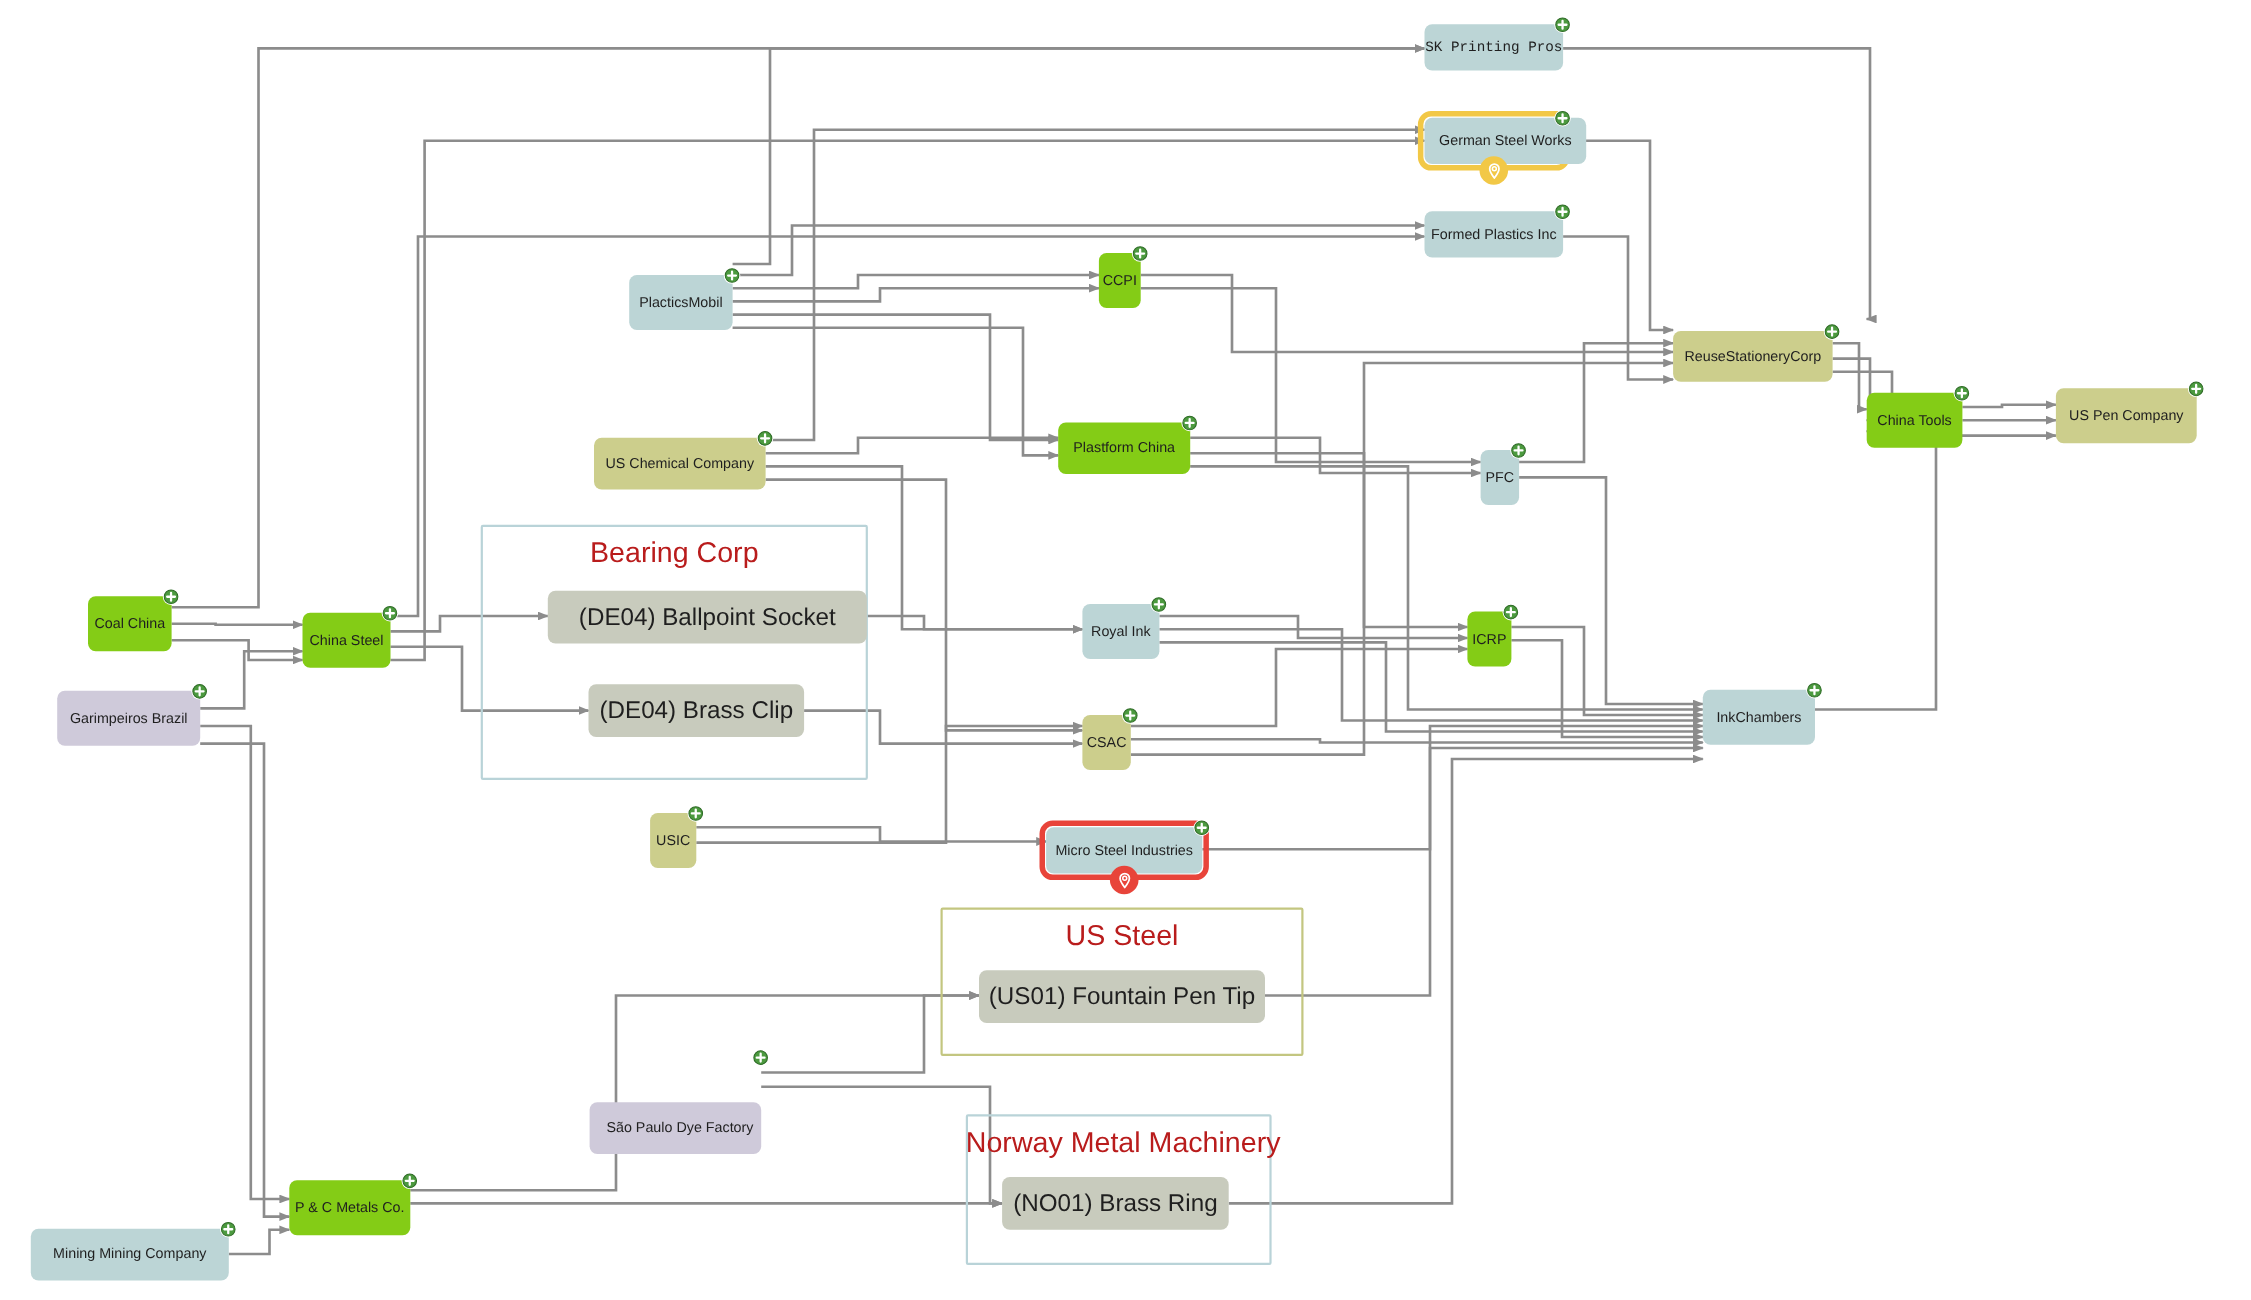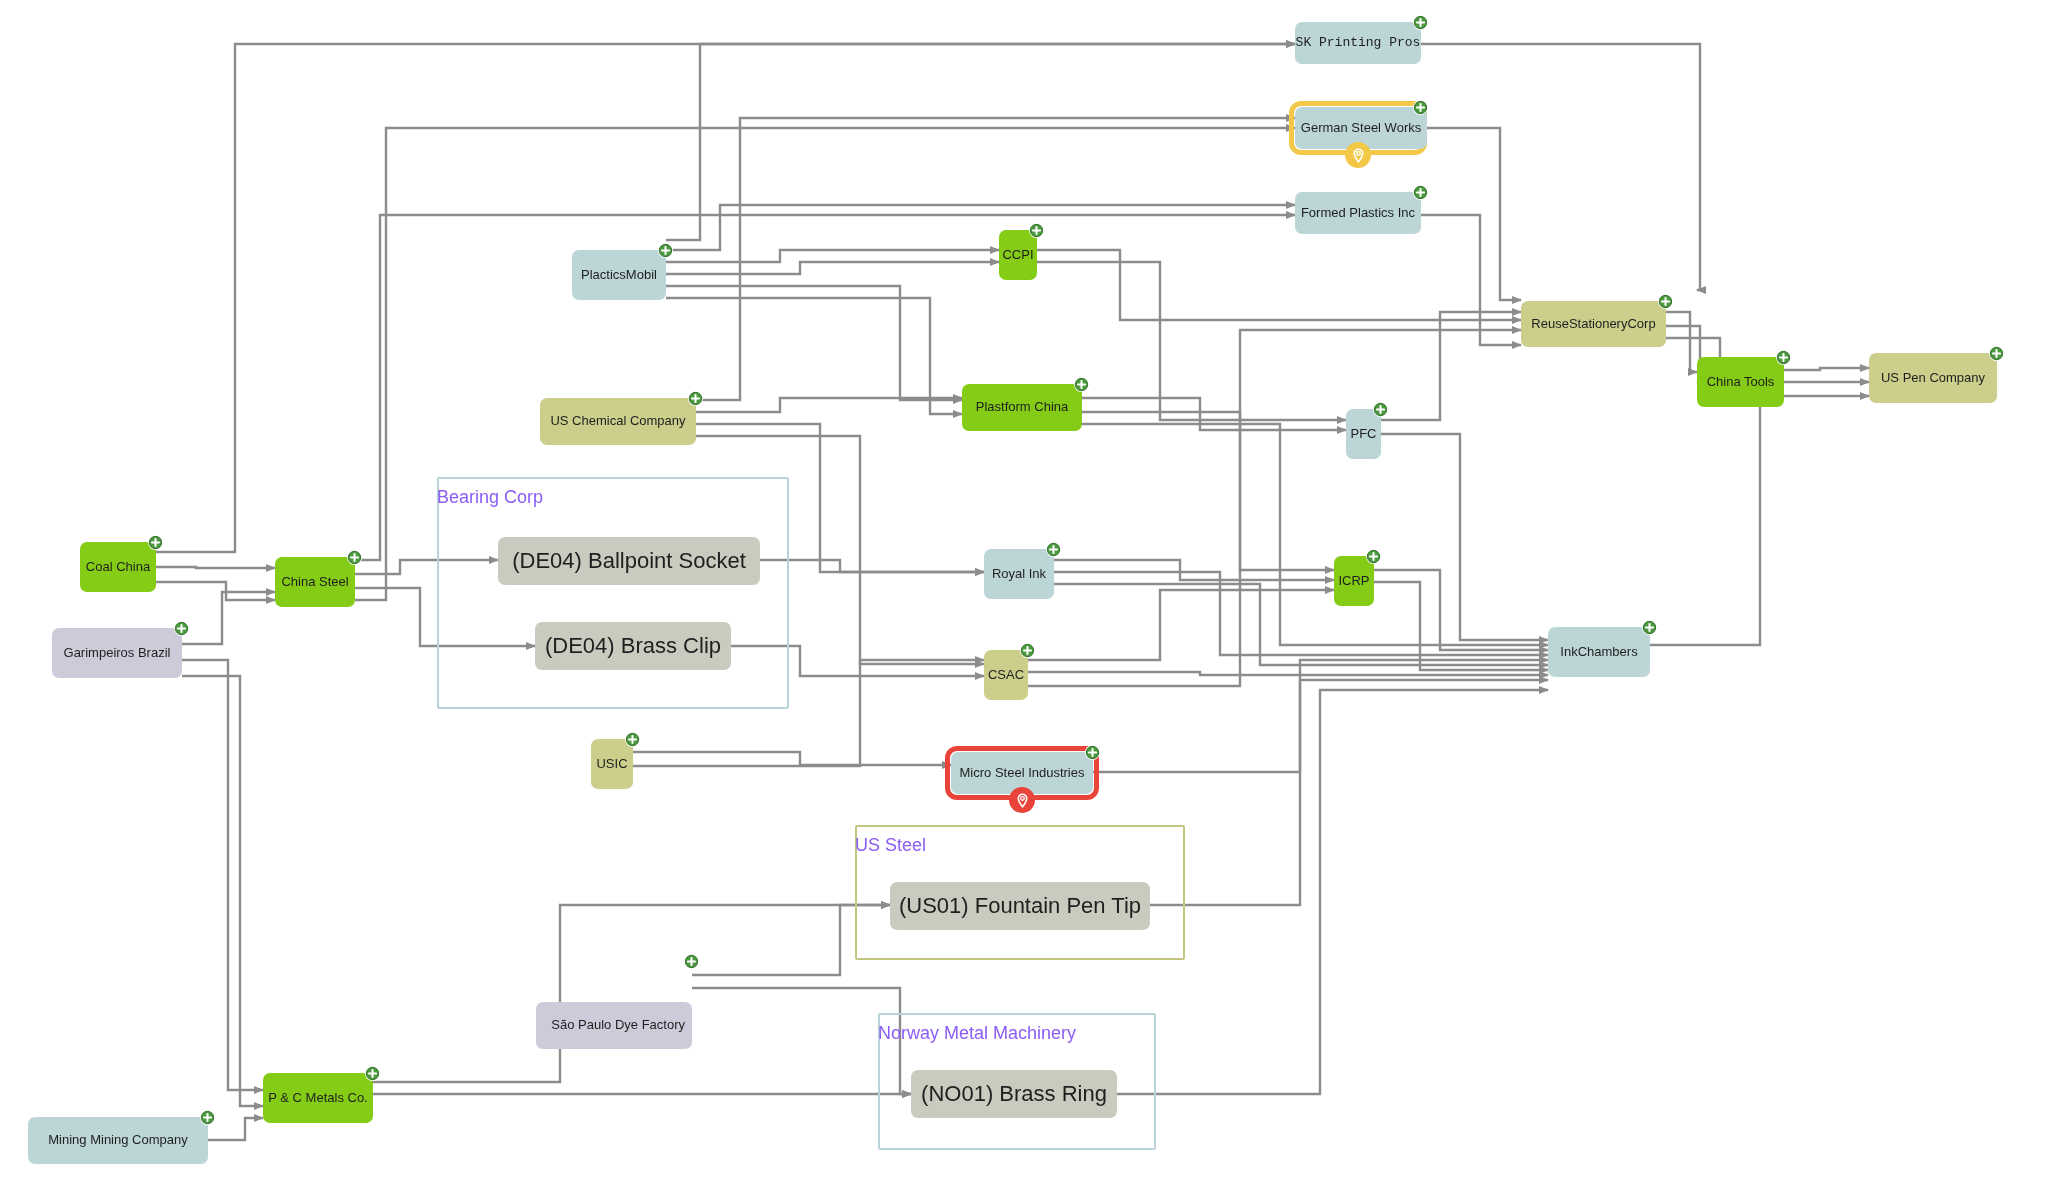--- a/index.html
+++ b/index.html
@@ -17,23 +17,23 @@
   .group-box {
     position:absolute;
     border:2px solid #b9d3d8;
     background:transparent;
     border-radius:2px;
   }
   .group-box.olive { border-color:#c3c680; }
   .group-title {
     position:absolute;
     left:0; right:0;
-    text-align:left;
-    color:#8b5cf6;
-    font-size:18px;
+    text-align:center;
+    color:#b91c1c;
+    font-size:26px;
     white-space:nowrap;
   }
 
   .node {
     position:absolute;
     display:flex;
     align-items:center;
     justify-content:center;
     border-radius:7px;
     color:#1f1f1f;
@@ -163,21 +163,21 @@
         <span>SK Printing Pros</span>
       </div>
       <div class="plus-badge" style="left: 1413px; top: 15px;">
         <svg viewBox="0 0 16 16">
           <circle cx="8" cy="8" r="7" fill="#ffffff"></circle>
           <circle cx="8" cy="8" r="6.6" fill="#4c9a3f" stroke="#2e6b26" stroke-width="1"></circle>
           <path d="M8 4.2 V11.8 M4.2 8 H11.8" stroke="#ffffff" stroke-width="2.2" stroke-linecap="round"></path>
         </svg>
       </div>
       <div class="alert-ring" style="left: 1289px; top: 101px; width: 138px; height: 54px;"></div>
-      <div class="node sm c-teal" style="left: 1295px; top: 107px; width: 132px; height: 42px;">
+      <div class="node sm c-teal" style="left: 1295px; top: 107px; width: 147px; height: 42px;">
         <span>German Steel Works</span>
       </div>
       <div class="plus-badge" style="left: 1413px; top: 100px;">
         <svg viewBox="0 0 16 16">
           <circle cx="8" cy="8" r="7" fill="#ffffff"></circle>
           <circle cx="8" cy="8" r="6.6" fill="#4c9a3f" stroke="#2e6b26" stroke-width="1"></circle>
           <path d="M8 4.2 V11.8 M4.2 8 H11.8" stroke="#ffffff" stroke-width="2.2" stroke-linecap="round"></path>
         </svg>
       </div>
       <div class="pin-badge" style="left: 1345px; top: 142px;">
@@ -289,21 +289,21 @@
       <div class="node sm c-tan" style="left: 275px; top: 557px; width: 80px; height: 50px;">
         <span>China Steel</span>
       </div>
       <div class="plus-badge" style="left: 347px; top: 550px;">
         <svg viewBox="0 0 16 16">
           <circle cx="8" cy="8" r="7" fill="#ffffff"></circle>
           <circle cx="8" cy="8" r="6.6" fill="#4c9a3f" stroke="#2e6b26" stroke-width="1"></circle>
           <path d="M8 4.2 V11.8 M4.2 8 H11.8" stroke="#ffffff" stroke-width="2.2" stroke-linecap="round"></path>
         </svg>
       </div>
-      <div class="node lg c-gray" style="left: 498px; top: 537px; width: 262px; height: 48px; justify-content: center;">
+      <div class="node lg c-gray" style="left: 498px; top: 537px; width: 290px; height: 48px; justify-content: center;">
         <span>(DE04) Ballpoint Socket</span>
       </div>
       <div class="node sm c-teal" style="left: 984px; top: 549px; width: 70px; height: 50px;">
         <span>Royal Ink</span>
       </div>
       <div class="plus-badge" style="left: 1046px; top: 542px;">
         <svg viewBox="0 0 16 16">
           <circle cx="8" cy="8" r="7" fill="#ffffff"></circle>
           <circle cx="8" cy="8" r="6.6" fill="#4c9a3f" stroke="#2e6b26" stroke-width="1"></circle>
           <path d="M8 4.2 V11.8 M4.2 8 H11.8" stroke="#ffffff" stroke-width="2.2" stroke-linecap="round"></path>

